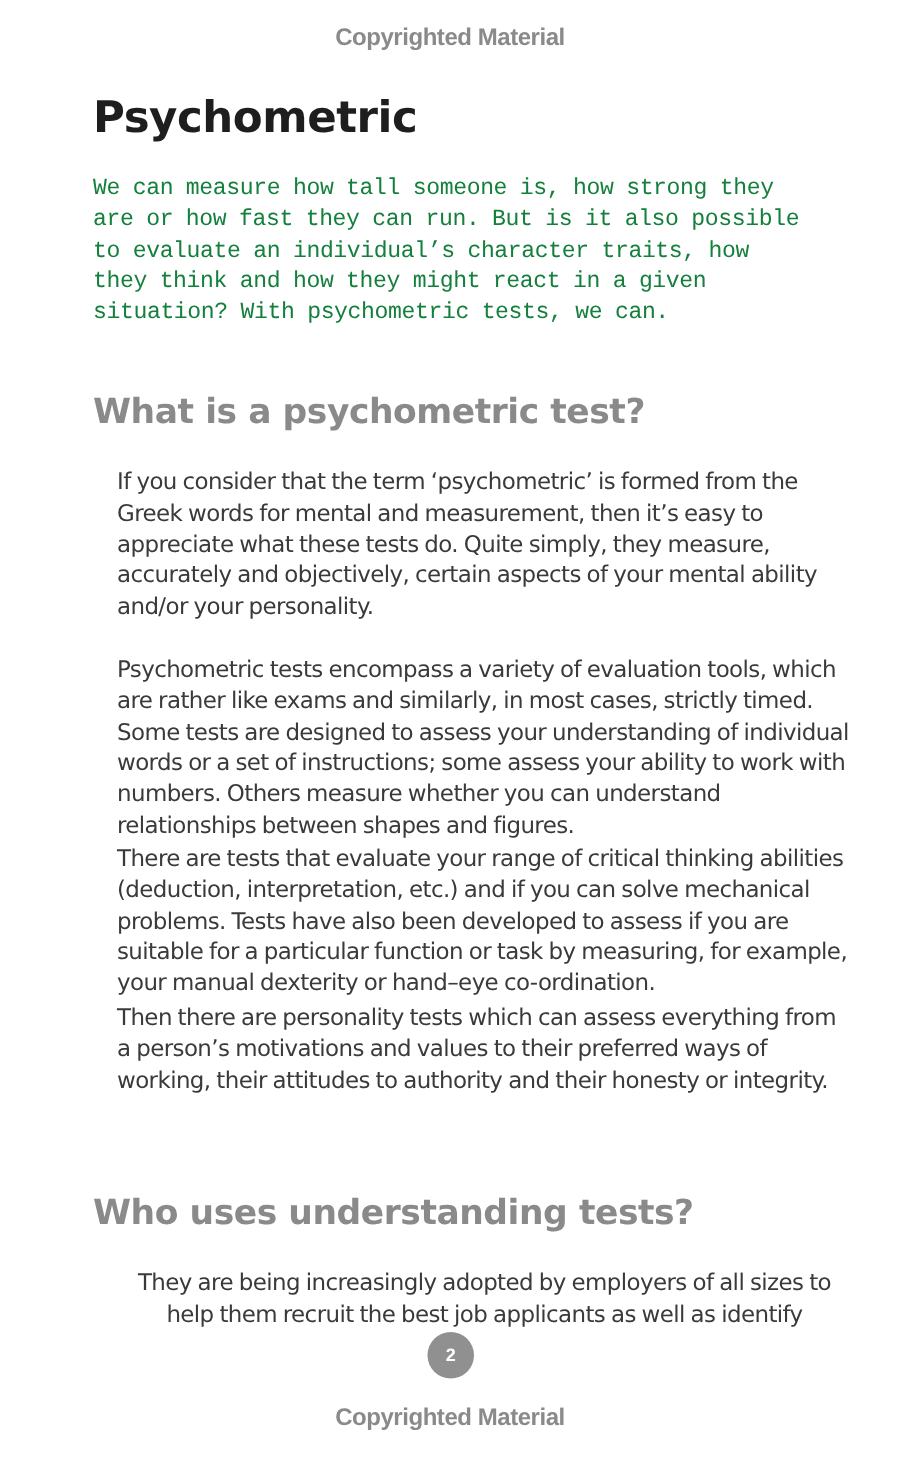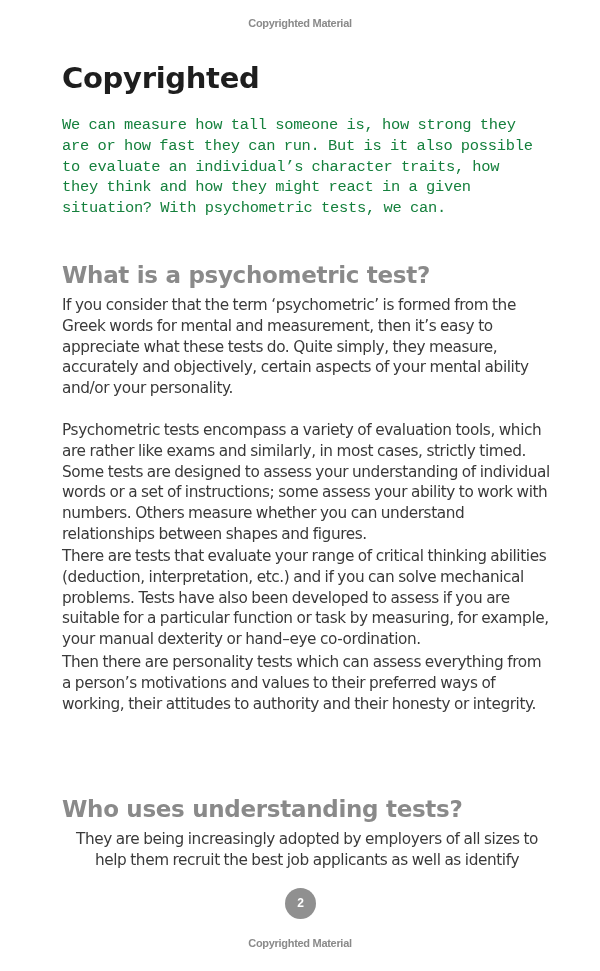--- a/index.html
+++ b/index.html
@@ -14,21 +14,21 @@
       overflow: hidden;
       font-family: "DejaVu Sans", sans-serif;
     }
     .copyright {
       position: absolute;
       left: 0;
       width: 600px;
       text-align: center;
       font-family: "Liberation Sans", sans-serif;
       font-weight: bold;
-      font-size: 11px;
+      font-size: 16px;
       color: #8a8a8a;
       letter-spacing: -0.3px;
     }
     .copyright.top { top: 17px; }
     .copyright.bottom { top: 937px; }
 
     .page-title {
       position: absolute;
       left: 62px;
       top: 60px;
@@ -61,21 +61,21 @@
       font-weight: bold;
       font-size: 23px;
       line-height: 26px;
       color: #8a8a8a;
       letter-spacing: -0.3px;
     }
     .body-text {
       position: absolute;
       left: 62px;
       width: 490px;
-      margin: 0;
+      margin: 16px;
       font-family: "DejaVu Sans", sans-serif;
       font-weight: normal;
       font-size: 15.3px;
       line-height: 20.8px;
       color: #3a3a3a;
       letter-spacing: -0.4px;
       word-spacing: -0.6px;
     }
     .page-number {
       position: absolute;
@@ -91,21 +91,21 @@
       font-size: 12px;
       line-height: 31px;
       text-align: center;
     }
   </style>
 </head>
 <body>
 
 <div class="copyright top">Copyrighted Material</div>
 
-<h1 class="page-title">Copyrighted</h1>
+<h1 class="page-title">Psychometric</h1>
 
 <p class="intro">We can measure how tall someone is, how strong they are or how fast they can run. But is it also possible to evaluate an individual’s character traits, how they think and how they might react in a given situation? With psychometric tests, we can.</p>
 
 <h2 class="section-heading" style="top:262px;">What is a psychometric test?</h2>
 
 <p class="body-text" style="top:295px;">If you consider that the term ‘psychometric’ is formed from the Greek words for mental and measurement, then it’s easy to appreciate what these tests do. Quite simply, they measure, accurately and objectively, certain aspects of your mental ability and/or your personality.</p>
 
 <p class="body-text" style="top:420px;">Psychometric tests encompass a variety of evaluation tools, which are rather like exams and similarly, in most cases, strictly timed. Some tests are designed to assess your understanding of individual words or a set of instructions; some assess your ability to work with numbers. Others measure whether you can understand relationships between shapes and figures.</p>
 
 <p class="body-text" style="top:546px;">There are tests that evaluate your range of critical thinking abilities (deduction, interpretation, etc.) and if you can solve mechanical problems. Tests have also been developed to assess if you are suitable for a particular function or task by measuring, for example, your manual dexterity or hand–eye co-ordination.</p>

